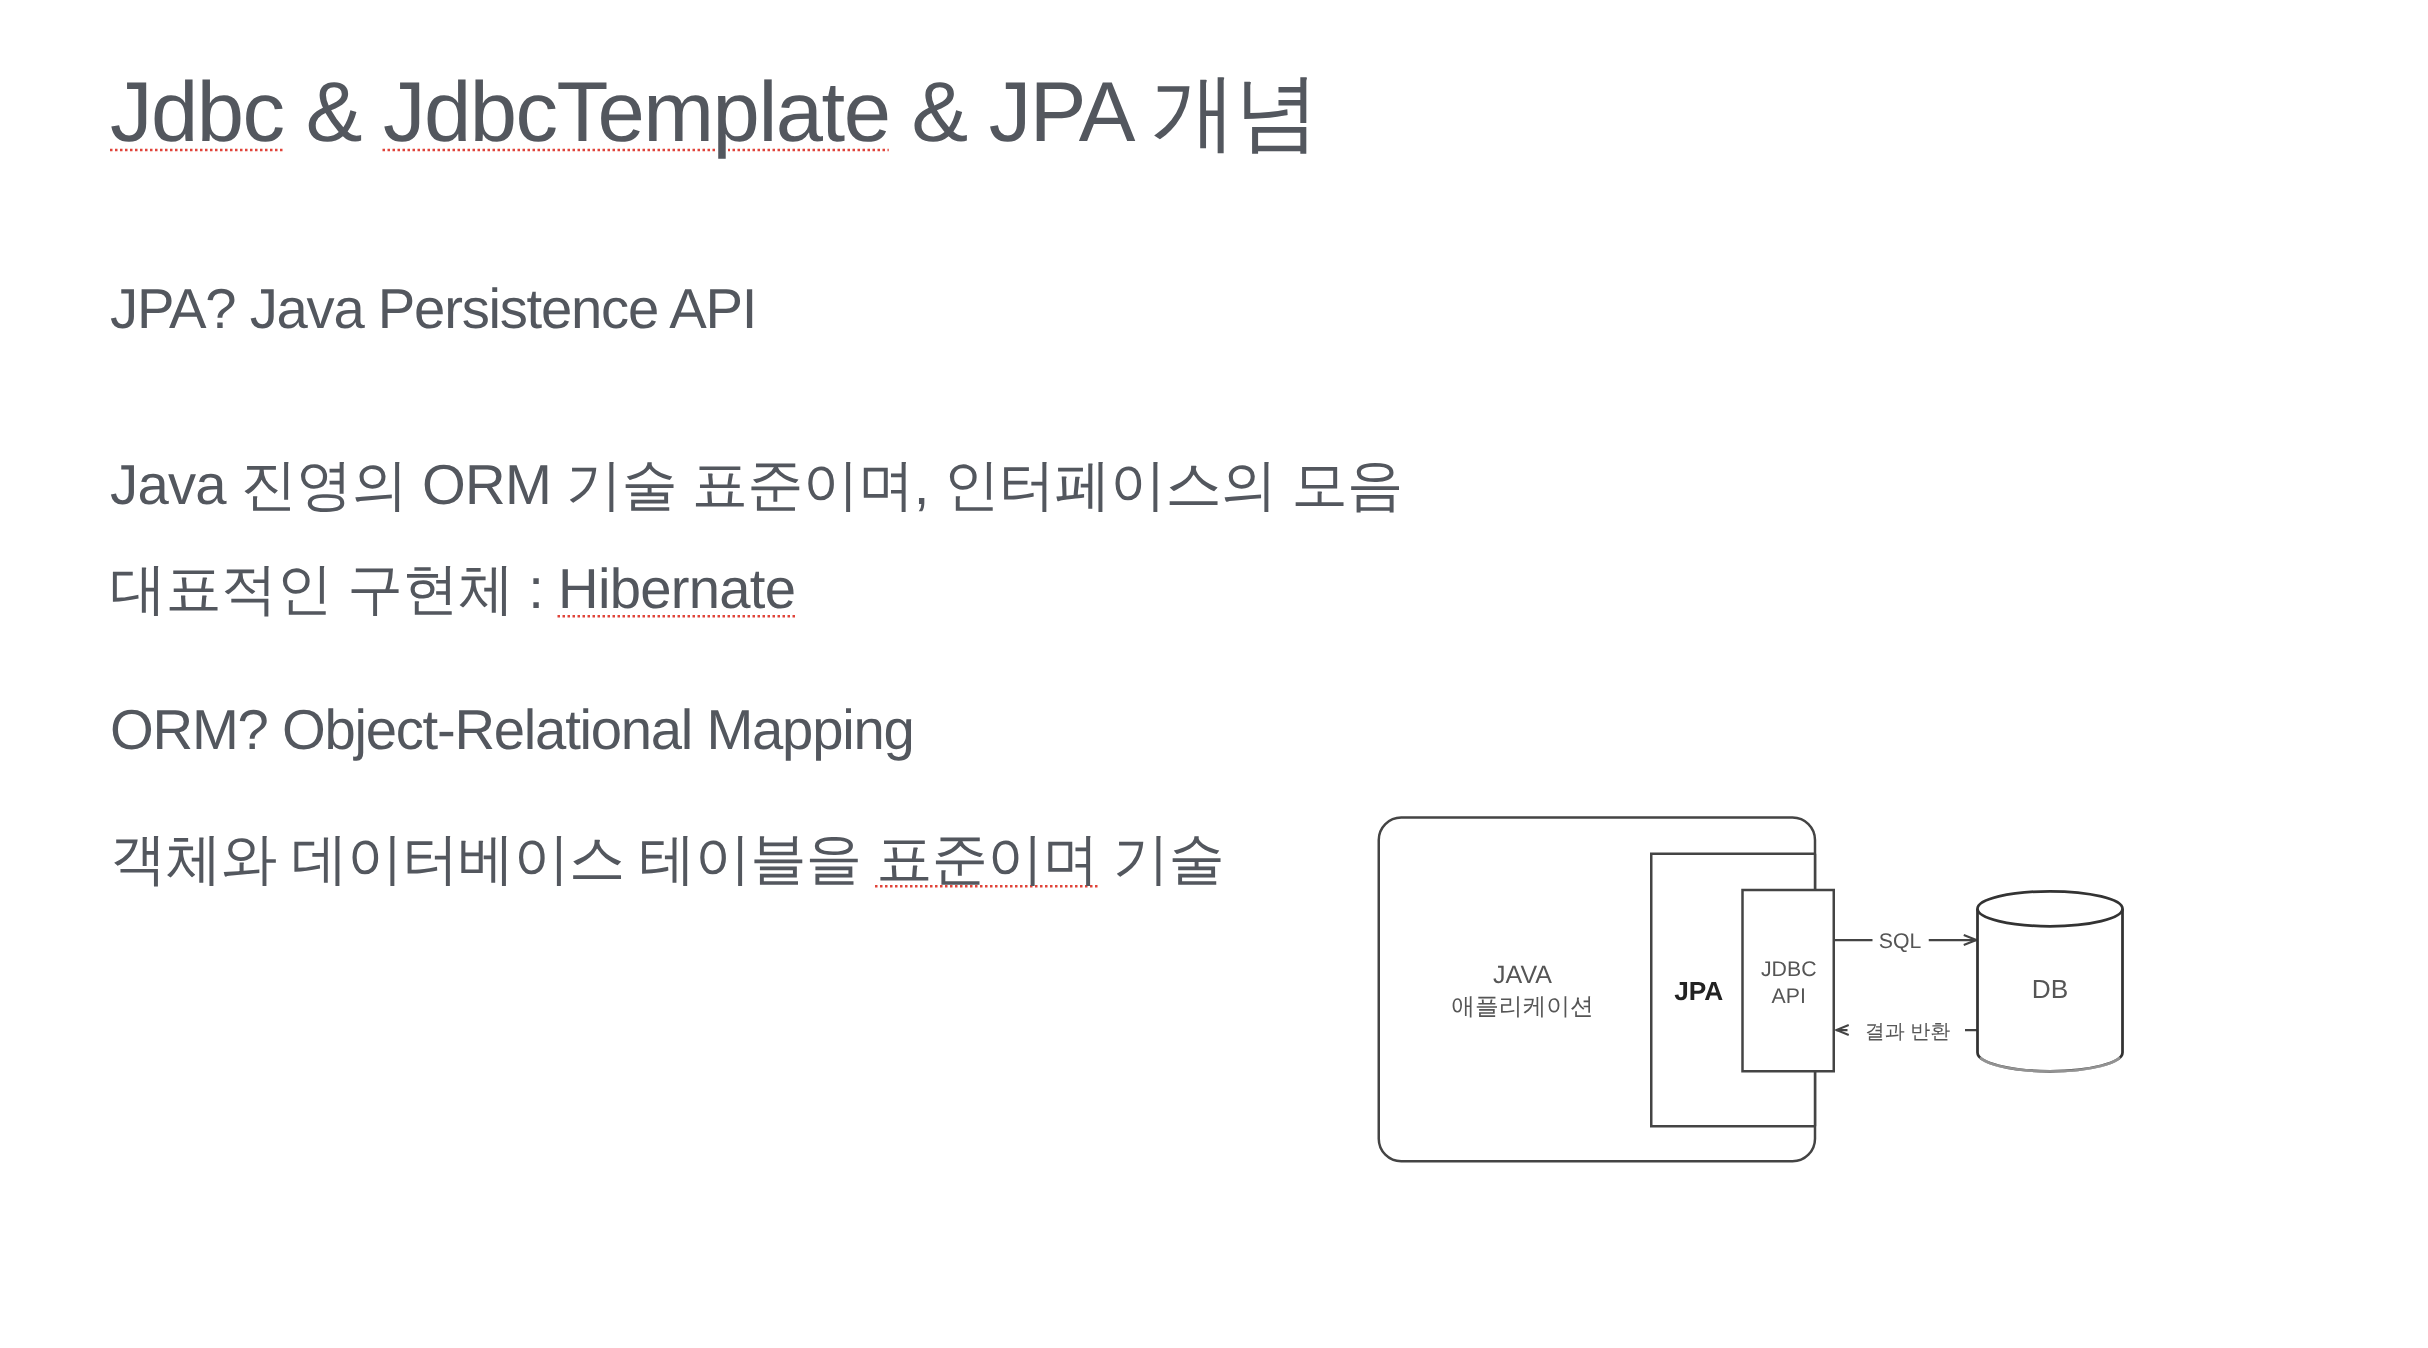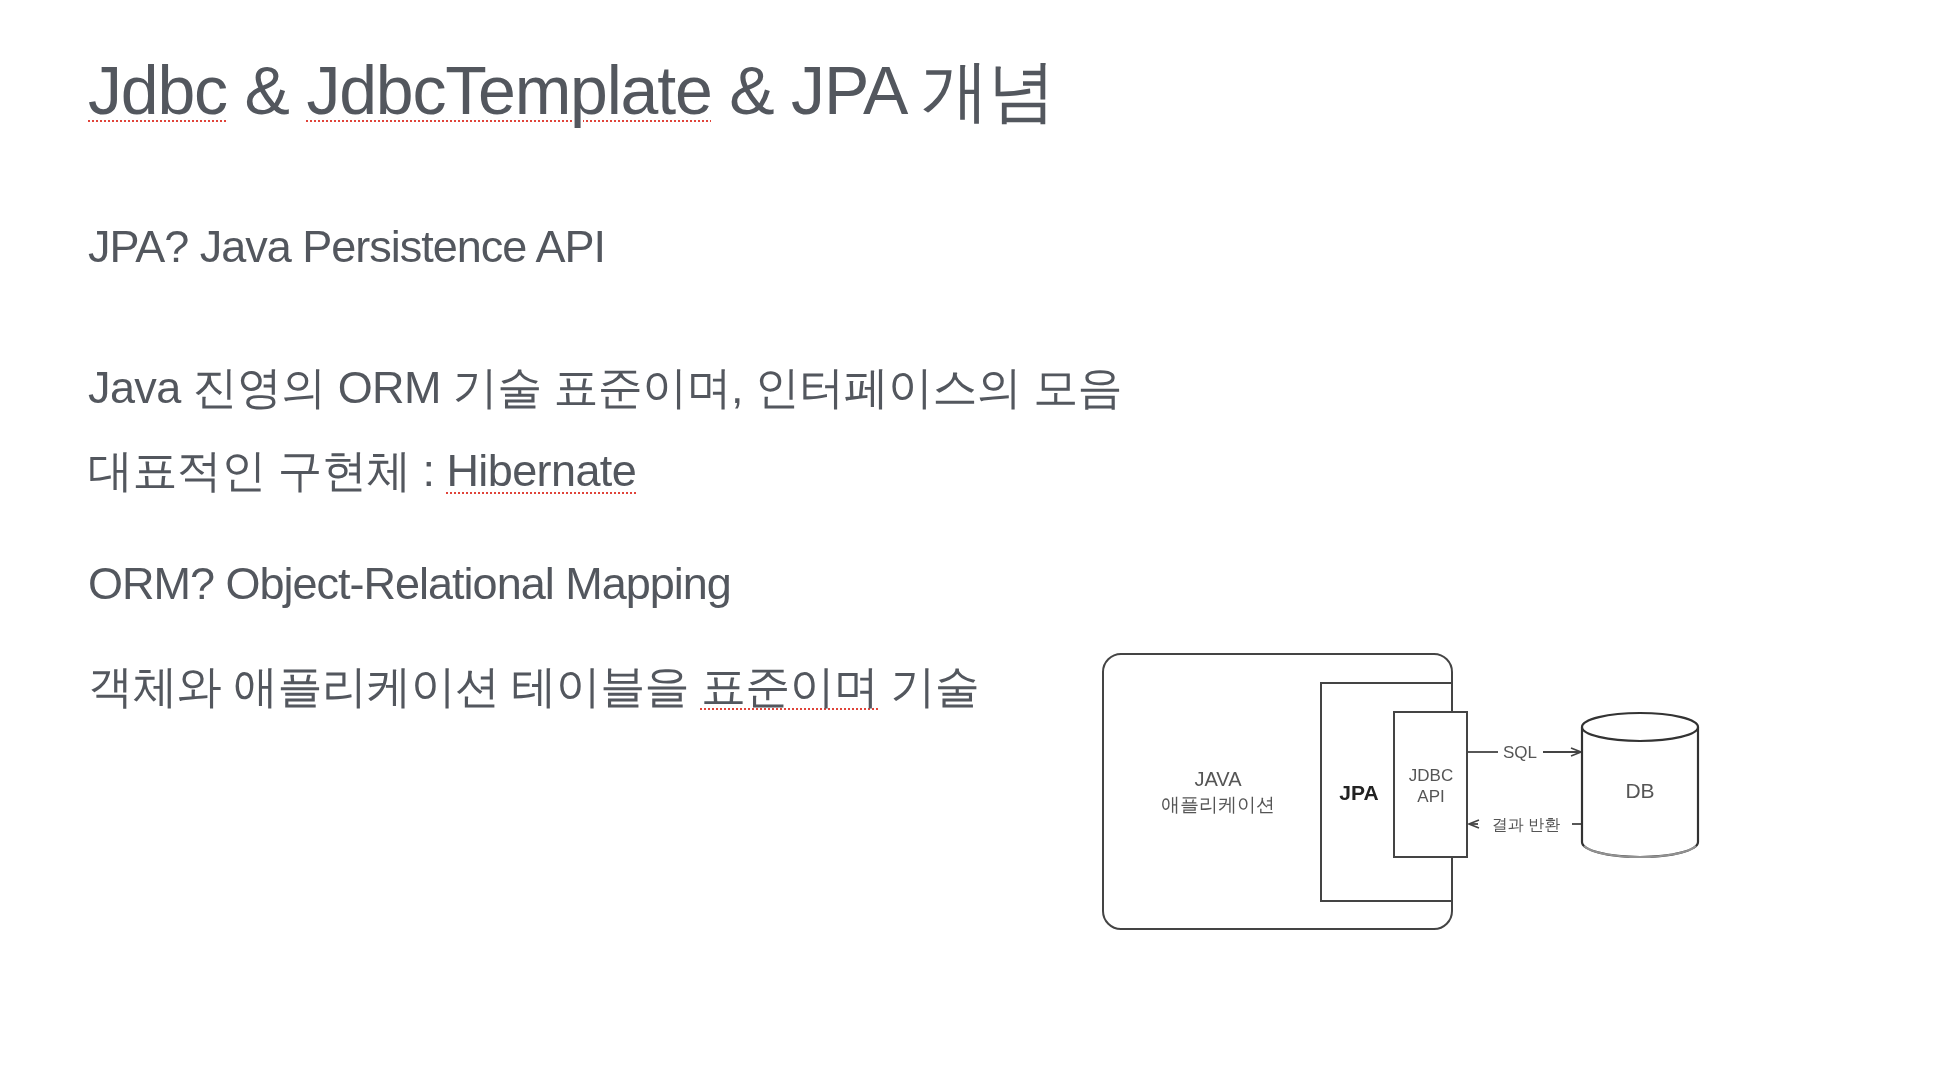--- a/index.html
+++ b/index.html
@@ -73,21 +73,21 @@
 
   <div class="line body l1">Java 진영의 ORM 기술 표준이며, 인터페이스의 모음</div>
 
   <div class="line body l2">
     <span>대표적인 구현체 : </span><span class="spell">Hibernate</span>
   </div>
 
   <div class="line h2 orm">ORM? Object-Relational Mapping</div>
 
   <div class="line body l3">
-    <span>객체와 애플리케이션 테이블을 </span><span class="spell">표준이며</span><span> 기술</span>
+    <span>객체와 데이터베이스 테이블을 </span><span class="spell">표준이며</span><span> 기술</span>
   </div>
 
   <div class="diagram">
     <svg width="610" height="285" viewBox="0 0 610 285" xmlns="http://www.w3.org/2000/svg">
       <defs>
         <marker id="arrowR" markerWidth="12" markerHeight="10" refX="11" refY="5" orient="auto" markerUnits="userSpaceOnUse">
           <path d="M1,1 L11,5 L1,9" fill="none" stroke="#444" stroke-width="1.6"></path>
         </marker>
         <marker id="arrowL" markerWidth="12" markerHeight="10" refX="1" refY="5" orient="auto" markerUnits="userSpaceOnUse">
           <path d="M11,1 L1,5 L11,9" fill="none" stroke="#444" stroke-width="1.6"></path>

